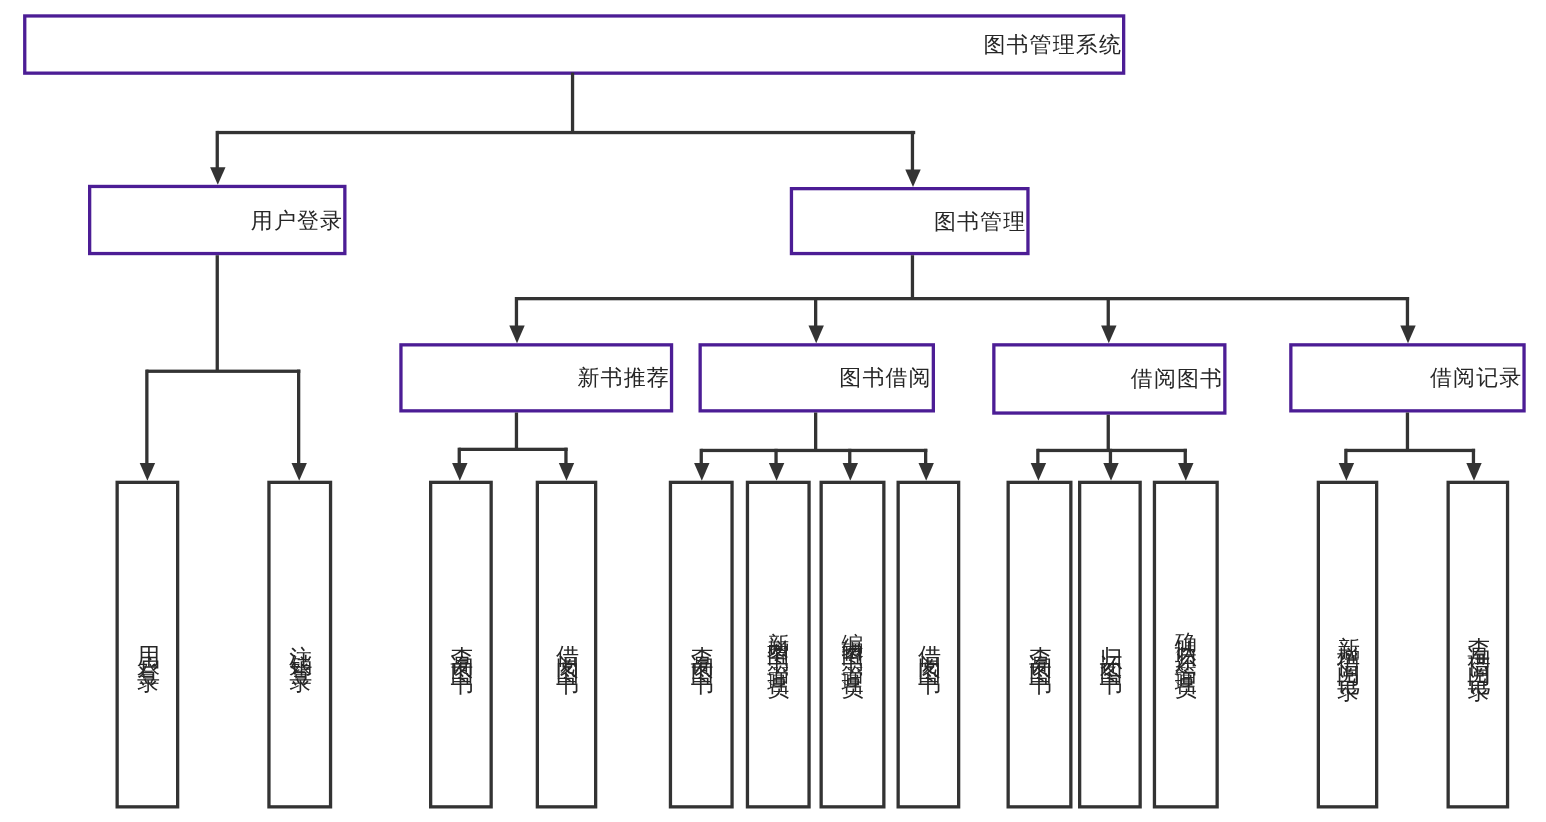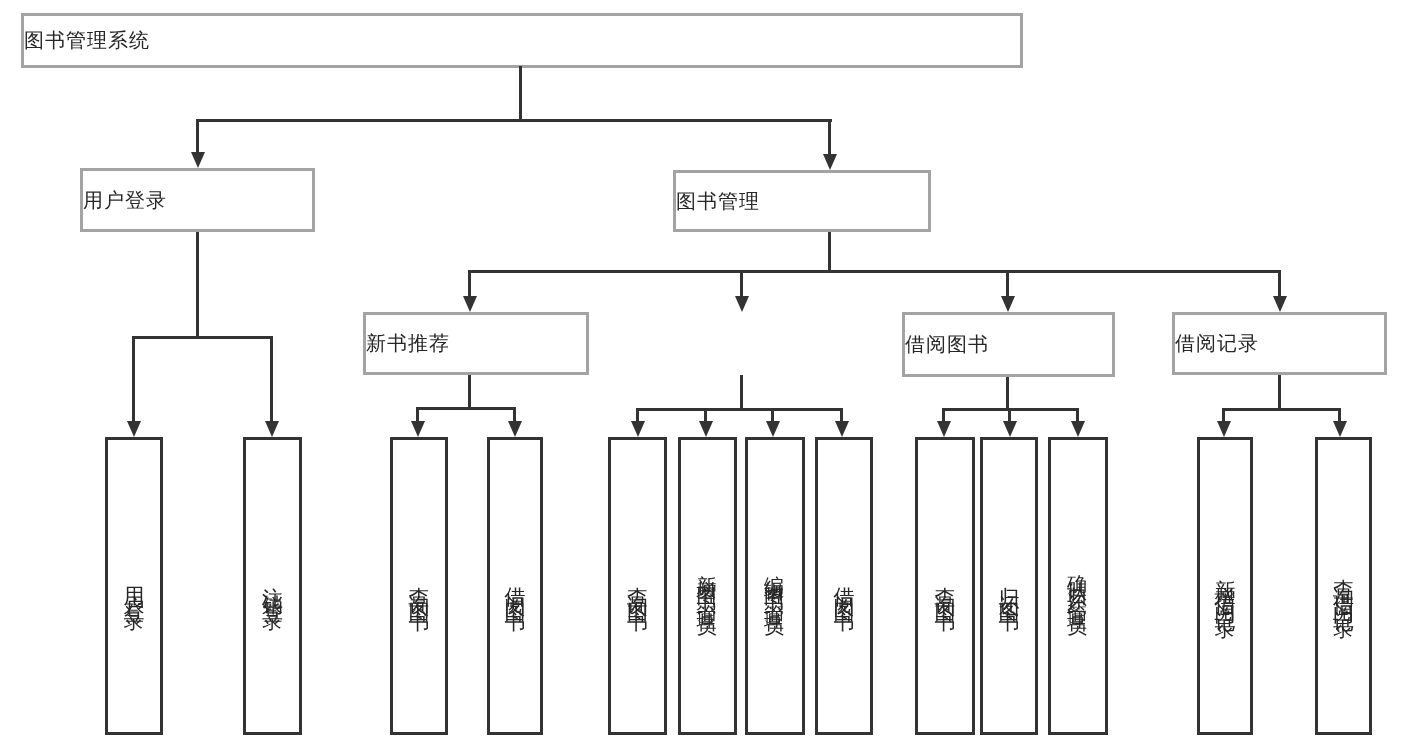--- a/index.html
+++ b/index.html
@@ -1,22 +1,22 @@
 <!DOCTYPE html>
 <html><head>
 <meta charset="utf-8">
 <style>
   html,body{margin:0;padding:0;background:#ffffff;}
   .canvas{
     position:relative;width:1405px;height:747px;background:#ffffff;overflow:hidden;
     font-family:"Liberation Sans","DejaVu Sans",sans-serif;color:#262626;
   }
   .hbox{
-    position:absolute;box-sizing:border-box;border:3px solid #a3a3a3;background:#ffffff;
-    display:flex;align-items:center;justify-content:flex-start;
+    position:absolute;box-sizing:border-box;border:3px solid #4c1d95;background:#ffffff;
+    display:flex;align-items:center;justify-content:flex-end;
     font-size:20px;letter-spacing:1px;color:#262626;
   }
   .vbox{
     position:absolute;box-sizing:border-box;border:3px solid #333333;background:#ffffff;
     display:flex;align-items:center;justify-content:center;
     writing-mode:vertical-rl;text-orientation:mixed;
     font-size:21px;letter-spacing:8px;color:#262626;
   }
   .vline{position:absolute;width:3px;background:#333333;}
   .hline{position:absolute;height:3px;background:#333333;}
@@ -42,21 +42,21 @@
   <div class="vline" style="left:519px;top:66px;height:55px;"></div>
   <div class="hline" style="left:197px;top:119px;width:635px;"></div>
   <div class="vline" style="left:196px;top:119px;height:34px;"></div>
   <div class="arrow" style="left:191px;top:152px;"></div>
   <div class="vline" style="left:828px;top:119px;height:36px;"></div>
   <div class="arrow" style="left:823px;top:154px;"></div>
 
   <div class="hbox" style="left:80px;top:168px;width:235px;height:64px;">
     <span>用户登录</span>
   </div>
-  <div class="hbox" style="left:673px;top:170px;width:258px;height:62px;">
+  <div class="hbox" style="left:718px;top:170px;width:218px;height:62px;">
     <span>图书管理</span>
   </div>
 
   <div class="vline" style="left:196px;top:232px;height:106px;"></div>
   <div class="hline" style="left:133px;top:336px;width:140px;"></div>
   <div class="vline" style="left:132px;top:336px;height:86px;"></div>
   <div class="arrow" style="left:127px;top:421px;"></div>
   <div class="vline" style="left:270px;top:336px;height:86px;"></div>
   <div class="arrow" style="left:265px;top:421px;"></div>
 
@@ -64,22 +64,25 @@
   <div class="hline" style="left:469px;top:270px;width:812px;"></div>
   <div class="vline" style="left:468px;top:270px;height:27px;"></div>
   <div class="arrow" style="left:463px;top:296px;"></div>
   <div class="vline" style="left:740px;top:270px;height:27px;"></div>
   <div class="arrow" style="left:735px;top:296px;"></div>
   <div class="vline" style="left:1006px;top:270px;height:27px;"></div>
   <div class="arrow" style="left:1001px;top:296px;"></div>
   <div class="vline" style="left:1278px;top:270px;height:27px;"></div>
   <div class="arrow" style="left:1273px;top:296px;"></div>
 
-  <div class="hbox" style="left:363px;top:312px;width:226px;height:63px;">
+  <div class="hbox" style="left:363px;top:312px;width:249px;height:63px;">
     <span>新书推荐</span>
+  </div>
+  <div class="hbox" style="left:635px;top:312px;width:215px;height:63px;">
+    <span>图书借阅</span>
   </div>
   <div class="hbox" style="left:902px;top:312px;width:213px;height:65px;">
     <span>借阅图书</span>
   </div>
   <div class="hbox" style="left:1172px;top:312px;width:215px;height:63px;">
     <span>借阅记录</span>
   </div>
 
   <div class="vline" style="left:468px;top:375px;height:34px;"></div>
   <div class="hline" style="left:417px;top:407px;width:99px;"></div>

